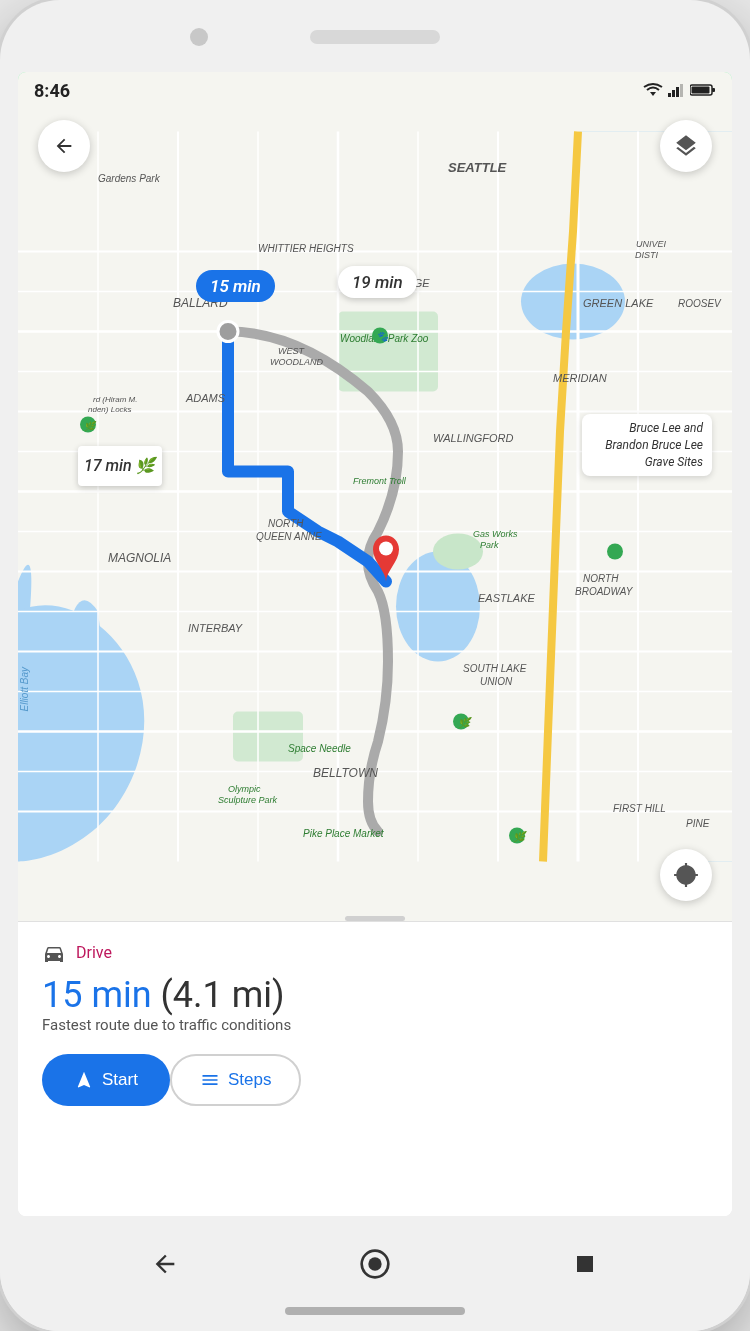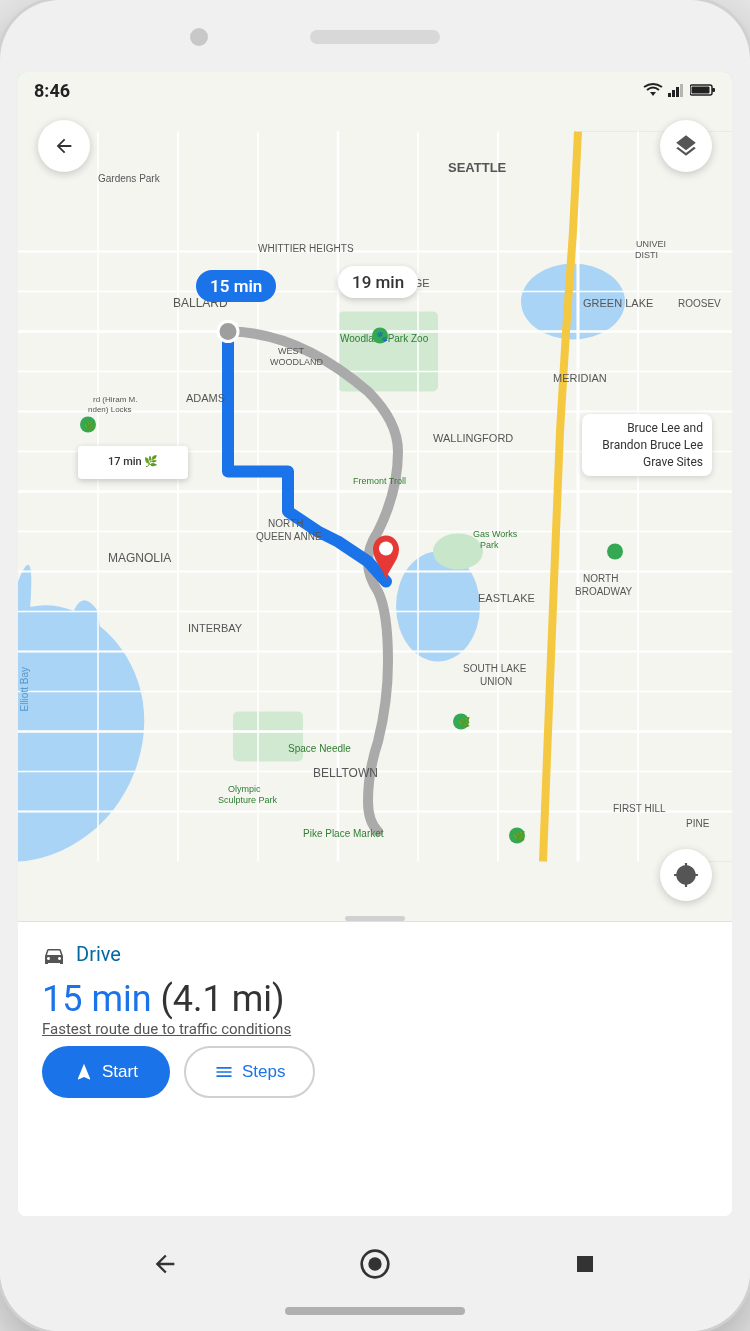--- a/index.html
+++ b/index.html
@@ -84,20 +84,21 @@
 
     
     .map-container {
       position: absolute;
       top: 0;
       left: 0;
       right: 0;
       bottom: 295px;
       overflow: hidden;
       background: #86efac;
+      font-style: italic;
     }
 
     .map-bg {
       width: 100%;
       height: 100%;
       position: relative;
       background: #f5f5f0;
     }
 
     
@@ -179,23 +180,23 @@
       box-shadow: 0 2px 6px rgba(0,0,0,0.2);
       z-index: 8;
       margin-top: 16px;
     }
     .route-label-green {
       position: absolute;
       top: 374px;
       left: 60px;
       background: white;
       color: #333;
-      padding: 8px 30px;
+      padding: 8px 6px;
       border-radius: 4px;
-      font-size: 11px;
+      font-size: 16px;
       font-weight: 500;
       box-shadow: 0 2px 6px rgba(0,0,0,0.2);
       z-index: 8;
       line-height: 1.5;
     }
     .route-label-green .green-leaf {
       color: #34a853;
     }
     .route-label-green .sub-text {
       font-size: 14px;
@@ -245,44 +246,43 @@
       z-index: 10;
     }
 
     .drive-header {
       display: flex;
       align-items: center;
       gap: 10px;
       margin-bottom: 12px;
     }
     .drive-label {
-      font-size: 20px;
-      color: #0369a1;
+      font-size: 16px;
+      color: #be185d;
     }
 
     .route-time {
       font-size: 36px;
       font-weight: 400;
       color: #1a73e8;
     }
     .route-time span.distance {
       color: #333;
       font-weight: 400;
     }
 
     .route-desc {
       font-size: 15px;
       color: #555;
-      margin-bottom: 8px;
-      text-decoration: underline;
+      margin-bottom: 20px;
     }
 
     .action-buttons {
       display: flex;
-      gap: 14px;
+      gap: 0;
     }
 
     .btn-start {
       background: #1a73e8;
       color: white;
       border: none;
       border-radius: 30px;
       padding: 14px 32px;
       font-size: 17px;
       font-weight: 500;

